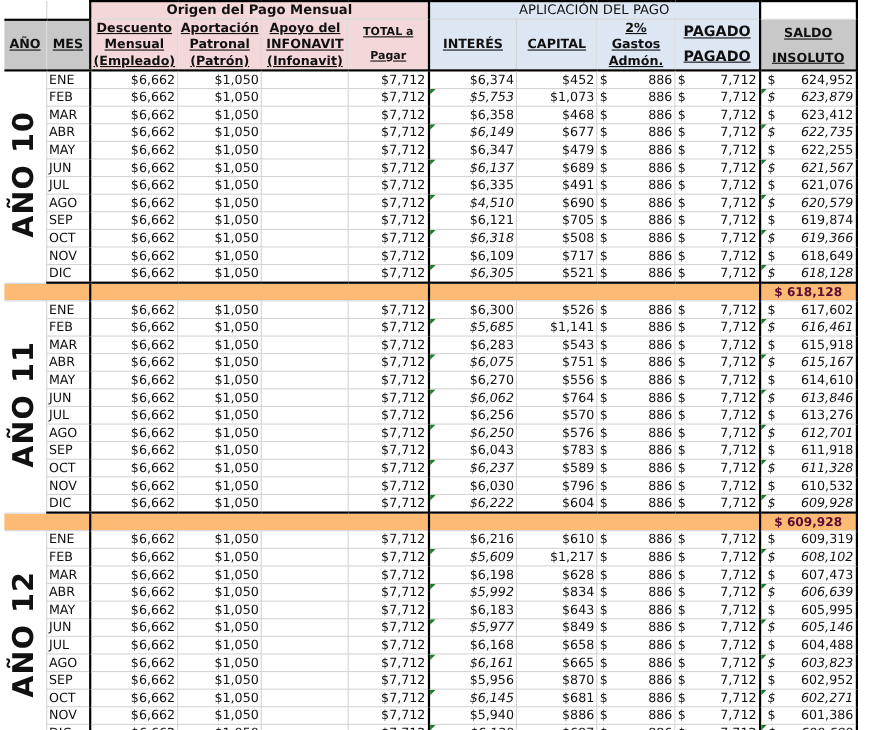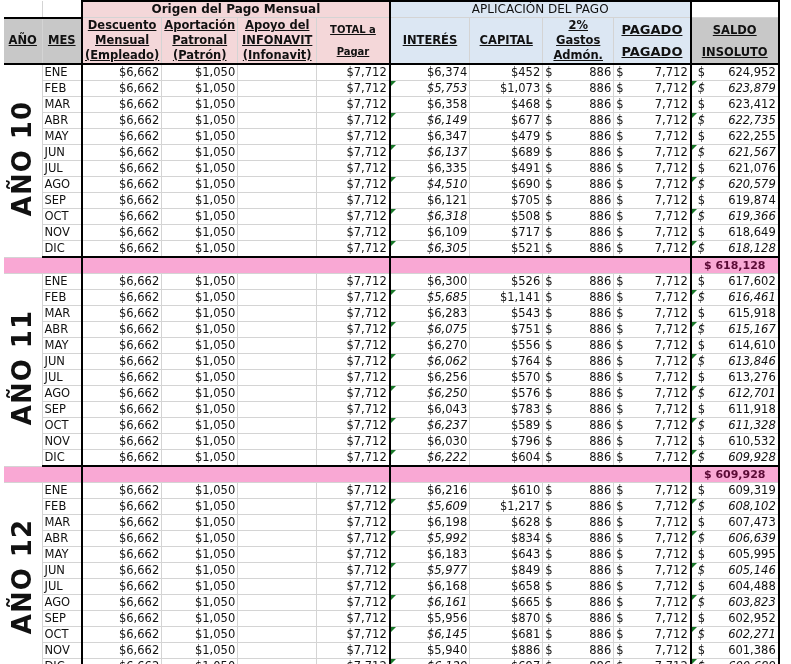--- a/index.html
+++ b/index.html
@@ -7,21 +7,21 @@
   .sheet{position:absolute;left:0;top:0;width:791px;height:560px;background:#fff;}
   table.grid{border-collapse:collapse;table-layout:fixed;position:absolute;left:4px;top:0;}
   table.grid td{padding:0 2px;height:15px;line-height:15px;font-size:11.5px;white-space:nowrap;overflow:hidden;border-right:1px solid #d4d4d4;border-bottom:1px solid #d4d4d4;color:#111;}
   .hdr-top td{height:21px;}
   .hdr td{font-weight:bold;font-size:11px;line-height:13px;text-align:center;vertical-align:middle;height:48px;text-decoration:underline;}
   .pink{background:#f4d7d9;}
   .blue{background:#dce7f3;}
   .gray{background:#c8c8c8;}
   .r{text-align:right;}
   .c{text-align:center;}
-  .sepRow td{background:#f9a8d4;height:14px;border-bottom:1px solid #333;margin-top:32px;}
+  .sepRow td{background:#fdba74;height:14px;border-bottom:1px solid #333;margin-top:32px;}
   .sepRow td.sal{font-weight:bold;color:#5a0a35;font-size:11px;text-align:center;}
   .yearlbl{font-weight:900;font-size:26px;writing-mode:vertical-rl;transform:rotate(180deg);letter-spacing:1px;}
   .bL{border-left:2px solid #000 !important;}
   .bR{border-right:2px solid #000 !important;}
   .bT{border-top:2px solid #000 !important;}
   .bB{border-bottom:2px solid #000 !important;}
   .money{display:flex;justify-content:space-between;}
   .tri{position:relative;font-style:italic;}
   .tri::before{content:"";position:absolute;left:0;top:0;border-top:5px solid #1a7a2a;border-right:5px solid transparent;}
 </style>

